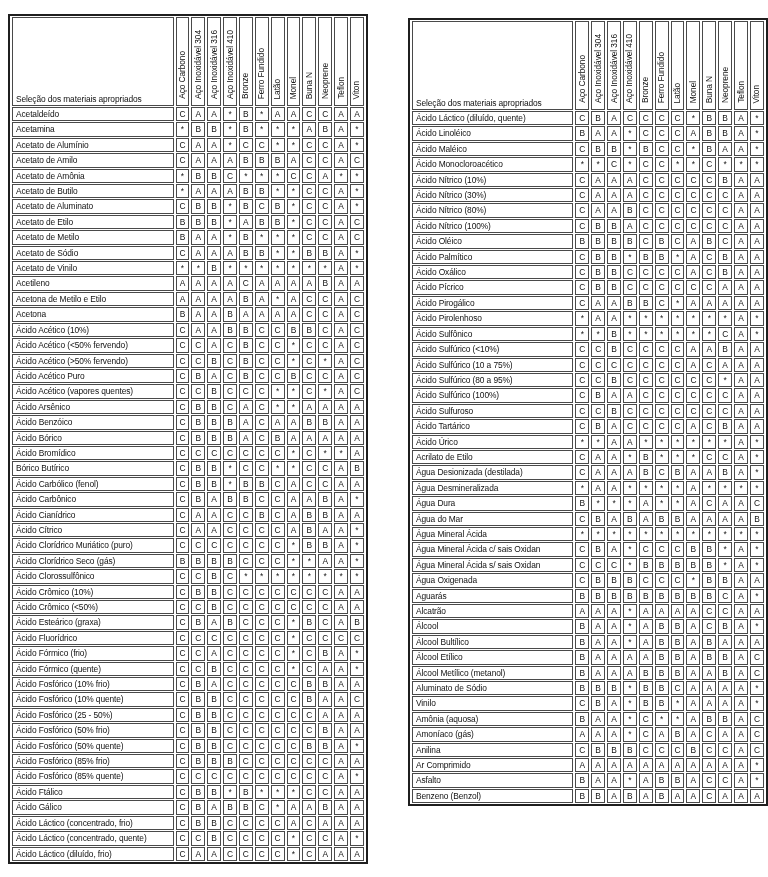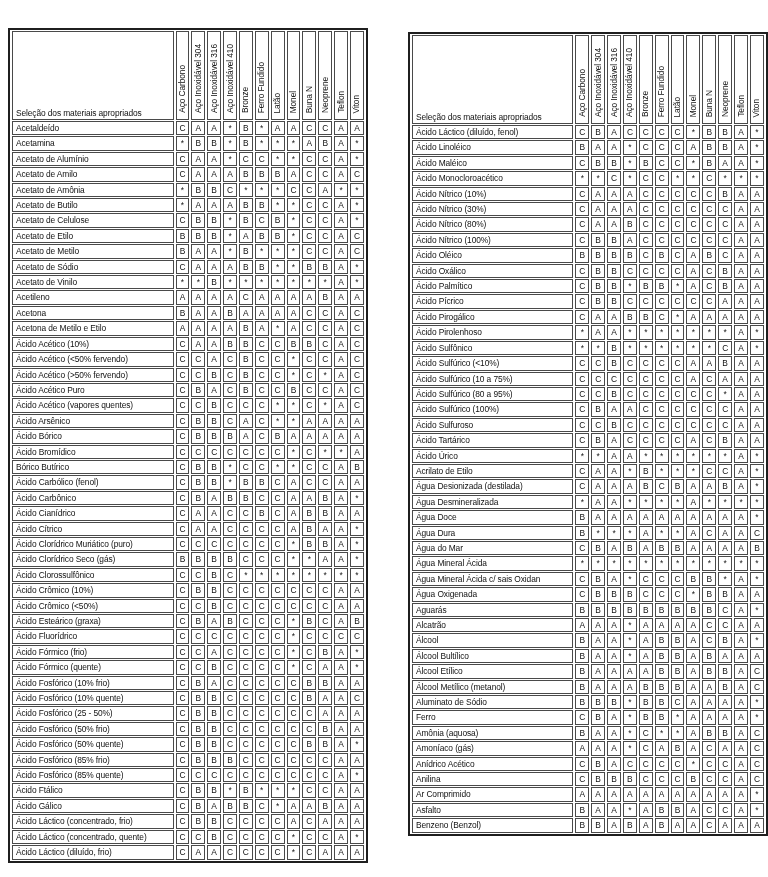--- a/index.html
+++ b/index.html
@@ -6,21 +6,21 @@
     margin: 0;
     padding: 0;
     background: #ffffff;
     font-family: "Liberation Sans", "DejaVu Sans", sans-serif;
     color: #111111;
   }
   .page {
     width: 768px;
     height: 874px;
     box-sizing: border-box;
-    padding: 28px 0 0 8px;
+    padding: 14px 0 0 8px;
     display: flex;
     align-items: flex-start;
     gap: 40px;
     background: #ffffff;
   }
   table.compat {
     border-collapse: separate;
     border-spacing: 2px 1px;
     table-layout: fixed;
     border: 2px solid #1f1f1f;
@@ -181,21 +181,21 @@
           <td class="rate">B</td>
           <td class="rate">B</td>
           <td class="rate">*</td>
           <td class="rate">*</td>
           <td class="rate">C</td>
           <td class="rate">C</td>
           <td class="rate">A</td>
           <td class="rate">*</td>
         </tr>
         <tr>
-          <td class="label">Acetato de Celulose</td>
+          <td class="label">Acetato de Aluminato</td>
           <td class="rate">C</td>
           <td class="rate">B</td>
           <td class="rate">B</td>
           <td class="rate">*</td>
           <td class="rate">B</td>
           <td class="rate">C</td>
           <td class="rate">B</td>
           <td class="rate">*</td>
           <td class="rate">C</td>
           <td class="rate">C</td>
@@ -271,50 +271,50 @@
           <td class="rate">C</td>
           <td class="rate">A</td>
           <td class="rate">A</td>
           <td class="rate">A</td>
           <td class="rate">A</td>
           <td class="rate">B</td>
           <td class="rate">A</td>
           <td class="rate">A</td>
         </tr>
         <tr>
+          <td class="label">Acetona de Metilo e Etilo</td>
+          <td class="rate">A</td>
+          <td class="rate">A</td>
+          <td class="rate">A</td>
+          <td class="rate">A</td>
+          <td class="rate">B</td>
+          <td class="rate">A</td>
+          <td class="rate">*</td>
+          <td class="rate">A</td>
+          <td class="rate">C</td>
+          <td class="rate">C</td>
+          <td class="rate">A</td>
+          <td class="rate">C</td>
+        </tr>
+        <tr>
           <td class="label">Acetona</td>
           <td class="rate">B</td>
           <td class="rate">A</td>
           <td class="rate">A</td>
           <td class="rate">B</td>
           <td class="rate">A</td>
           <td class="rate">A</td>
           <td class="rate">A</td>
           <td class="rate">A</td>
           <td class="rate">C</td>
           <td class="rate">C</td>
           <td class="rate">A</td>
           <td class="rate">C</td>
         </tr>
         <tr>
-          <td class="label">Acetona de Metilo e Etilo</td>
-          <td class="rate">A</td>
-          <td class="rate">A</td>
-          <td class="rate">A</td>
-          <td class="rate">A</td>
-          <td class="rate">B</td>
-          <td class="rate">A</td>
-          <td class="rate">*</td>
-          <td class="rate">A</td>
-          <td class="rate">C</td>
-          <td class="rate">C</td>
-          <td class="rate">A</td>
-          <td class="rate">C</td>
-        </tr>
-        <tr>
           <td class="label">Ácido Acético (10%)</td>
           <td class="rate">C</td>
           <td class="rate">A</td>
           <td class="rate">A</td>
           <td class="rate">B</td>
           <td class="rate">B</td>
           <td class="rate">C</td>
           <td class="rate">C</td>
           <td class="rate">B</td>
           <td class="rate">B</td>
@@ -387,20 +387,35 @@
           <td class="rate">C</td>
           <td class="rate">B</td>
           <td class="rate">B</td>
           <td class="rate">C</td>
           <td class="rate">A</td>
           <td class="rate">C</td>
           <td class="rate">*</td>
           <td class="rate">*</td>
           <td class="rate">A</td>
           <td class="rate">A</td>
+          <td class="rate">A</td>
+          <td class="rate">A</td>
+        </tr>
+        <tr>
+          <td class="label">Ácido Benzóico</td>
+          <td class="rate">C</td>
+          <td class="rate">B</td>
+          <td class="rate">B</td>
+          <td class="rate">B</td>
+          <td class="rate">A</td>
+          <td class="rate">C</td>
+          <td class="rate">A</td>
+          <td class="rate">A</td>
+          <td class="rate">B</td>
+          <td class="rate">B</td>
           <td class="rate">A</td>
           <td class="rate">A</td>
         </tr>
         <tr>
           <td class="label">Ácido Bórico</td>
           <td class="rate">C</td>
           <td class="rate">B</td>
           <td class="rate">B</td>
           <td class="rate">B</td>
           <td class="rate">A</td>
@@ -832,21 +847,21 @@
           <th class="mat"><div class="vtext">Latão</div></th>
           <th class="mat"><div class="vtext">Monel</div></th>
           <th class="mat"><div class="vtext">Buna N</div></th>
           <th class="mat"><div class="vtext">Neoprene</div></th>
           <th class="mat"><div class="vtext">Teflon</div></th>
           <th class="mat"><div class="vtext">Viton</div></th>
         </tr>
       </thead>
       <tbody>
         <tr>
-          <td class="label">Ácido Láctico (diluído, fenol)</td>
+          <td class="label">Ácido Láctico (diluído, quente)</td>
           <td class="rate">C</td>
           <td class="rate">B</td>
           <td class="rate">A</td>
           <td class="rate">C</td>
           <td class="rate">C</td>
           <td class="rate">C</td>
           <td class="rate">C</td>
           <td class="rate">*</td>
           <td class="rate">B</td>
           <td class="rate">B</td>
@@ -967,50 +982,50 @@
           <td class="rate">C</td>
           <td class="rate">B</td>
           <td class="rate">C</td>
           <td class="rate">A</td>
           <td class="rate">B</td>
           <td class="rate">C</td>
           <td class="rate">A</td>
           <td class="rate">A</td>
         </tr>
         <tr>
+          <td class="label">Ácido Palmítico</td>
+          <td class="rate">C</td>
+          <td class="rate">B</td>
+          <td class="rate">B</td>
+          <td class="rate">*</td>
+          <td class="rate">B</td>
+          <td class="rate">B</td>
+          <td class="rate">*</td>
+          <td class="rate">A</td>
+          <td class="rate">C</td>
+          <td class="rate">B</td>
+          <td class="rate">A</td>
+          <td class="rate">A</td>
+        </tr>
+        <tr>
           <td class="label">Ácido Oxálico</td>
           <td class="rate">C</td>
           <td class="rate">B</td>
           <td class="rate">B</td>
           <td class="rate">C</td>
           <td class="rate">C</td>
           <td class="rate">C</td>
           <td class="rate">C</td>
           <td class="rate">A</td>
           <td class="rate">C</td>
           <td class="rate">B</td>
           <td class="rate">A</td>
           <td class="rate">A</td>
         </tr>
         <tr>
-          <td class="label">Ácido Palmítico</td>
-          <td class="rate">C</td>
-          <td class="rate">B</td>
-          <td class="rate">B</td>
-          <td class="rate">*</td>
-          <td class="rate">B</td>
-          <td class="rate">B</td>
-          <td class="rate">*</td>
-          <td class="rate">A</td>
-          <td class="rate">C</td>
-          <td class="rate">B</td>
-          <td class="rate">A</td>
-          <td class="rate">A</td>
-        </tr>
-        <tr>
           <td class="label">Ácido Pícrico</td>
           <td class="rate">C</td>
           <td class="rate">B</td>
           <td class="rate">B</td>
           <td class="rate">C</td>
           <td class="rate">C</td>
           <td class="rate">C</td>
           <td class="rate">C</td>
           <td class="rate">C</td>
           <td class="rate">C</td>
@@ -1207,35 +1222,20 @@
           <td class="rate">*</td>
           <td class="rate">*</td>
           <td class="rate">*</td>
           <td class="rate">A</td>
           <td class="rate">*</td>
           <td class="rate">*</td>
           <td class="rate">*</td>
           <td class="rate">*</td>
         </tr>
         <tr>
-          <td class="label">Água Doce</td>
-          <td class="rate">B</td>
-          <td class="rate">A</td>
-          <td class="rate">A</td>
-          <td class="rate">A</td>
-          <td class="rate">A</td>
-          <td class="rate">A</td>
-          <td class="rate">A</td>
-          <td class="rate">A</td>
-          <td class="rate">A</td>
-          <td class="rate">A</td>
-          <td class="rate">A</td>
-          <td class="rate">*</td>
-        </tr>
-        <tr>
           <td class="label">Água Dura</td>
           <td class="rate">B</td>
           <td class="rate">*</td>
           <td class="rate">*</td>
           <td class="rate">*</td>
           <td class="rate">A</td>
           <td class="rate">*</td>
           <td class="rate">*</td>
           <td class="rate">A</td>
           <td class="rate">C</td>
@@ -1282,20 +1282,35 @@
           <td class="rate">C</td>
           <td class="rate">C</td>
           <td class="rate">C</td>
           <td class="rate">B</td>
           <td class="rate">B</td>
           <td class="rate">*</td>
           <td class="rate">A</td>
           <td class="rate">*</td>
         </tr>
         <tr>
+          <td class="label">Água Mineral Ácida s/ sais Oxidan</td>
+          <td class="rate">C</td>
+          <td class="rate">C</td>
+          <td class="rate">C</td>
+          <td class="rate">*</td>
+          <td class="rate">B</td>
+          <td class="rate">B</td>
+          <td class="rate">B</td>
+          <td class="rate">B</td>
+          <td class="rate">B</td>
+          <td class="rate">*</td>
+          <td class="rate">A</td>
+          <td class="rate">*</td>
+        </tr>
+        <tr>
           <td class="label">Água Oxigenada</td>
           <td class="rate">C</td>
           <td class="rate">B</td>
           <td class="rate">B</td>
           <td class="rate">B</td>
           <td class="rate">C</td>
           <td class="rate">C</td>
           <td class="rate">C</td>
           <td class="rate">*</td>
           <td class="rate">B</td>
@@ -1402,21 +1417,21 @@
           <td class="rate">B</td>
           <td class="rate">B</td>
           <td class="rate">C</td>
           <td class="rate">A</td>
           <td class="rate">A</td>
           <td class="rate">A</td>
           <td class="rate">A</td>
           <td class="rate">*</td>
         </tr>
         <tr>
-          <td class="label">Ferro</td>
+          <td class="label">Vinilo</td>
           <td class="rate">C</td>
           <td class="rate">B</td>
           <td class="rate">A</td>
           <td class="rate">*</td>
           <td class="rate">B</td>
           <td class="rate">B</td>
           <td class="rate">*</td>
           <td class="rate">A</td>
           <td class="rate">A</td>
           <td class="rate">A</td>
@@ -1443,35 +1458,20 @@
           <td class="rate">A</td>
           <td class="rate">A</td>
           <td class="rate">A</td>
           <td class="rate">*</td>
           <td class="rate">C</td>
           <td class="rate">A</td>
           <td class="rate">B</td>
           <td class="rate">A</td>
           <td class="rate">C</td>
           <td class="rate">A</td>
-          <td class="rate">A</td>
-          <td class="rate">C</td>
-        </tr>
-        <tr>
-          <td class="label">Anídrico Acético</td>
-          <td class="rate">C</td>
-          <td class="rate">B</td>
-          <td class="rate">A</td>
-          <td class="rate">C</td>
-          <td class="rate">C</td>
-          <td class="rate">C</td>
-          <td class="rate">C</td>
-          <td class="rate">*</td>
-          <td class="rate">C</td>
-          <td class="rate">C</td>
           <td class="rate">A</td>
           <td class="rate">C</td>
         </tr>
         <tr>
           <td class="label">Anilina</td>
           <td class="rate">C</td>
           <td class="rate">B</td>
           <td class="rate">B</td>
           <td class="rate">B</td>
           <td class="rate">C</td>

